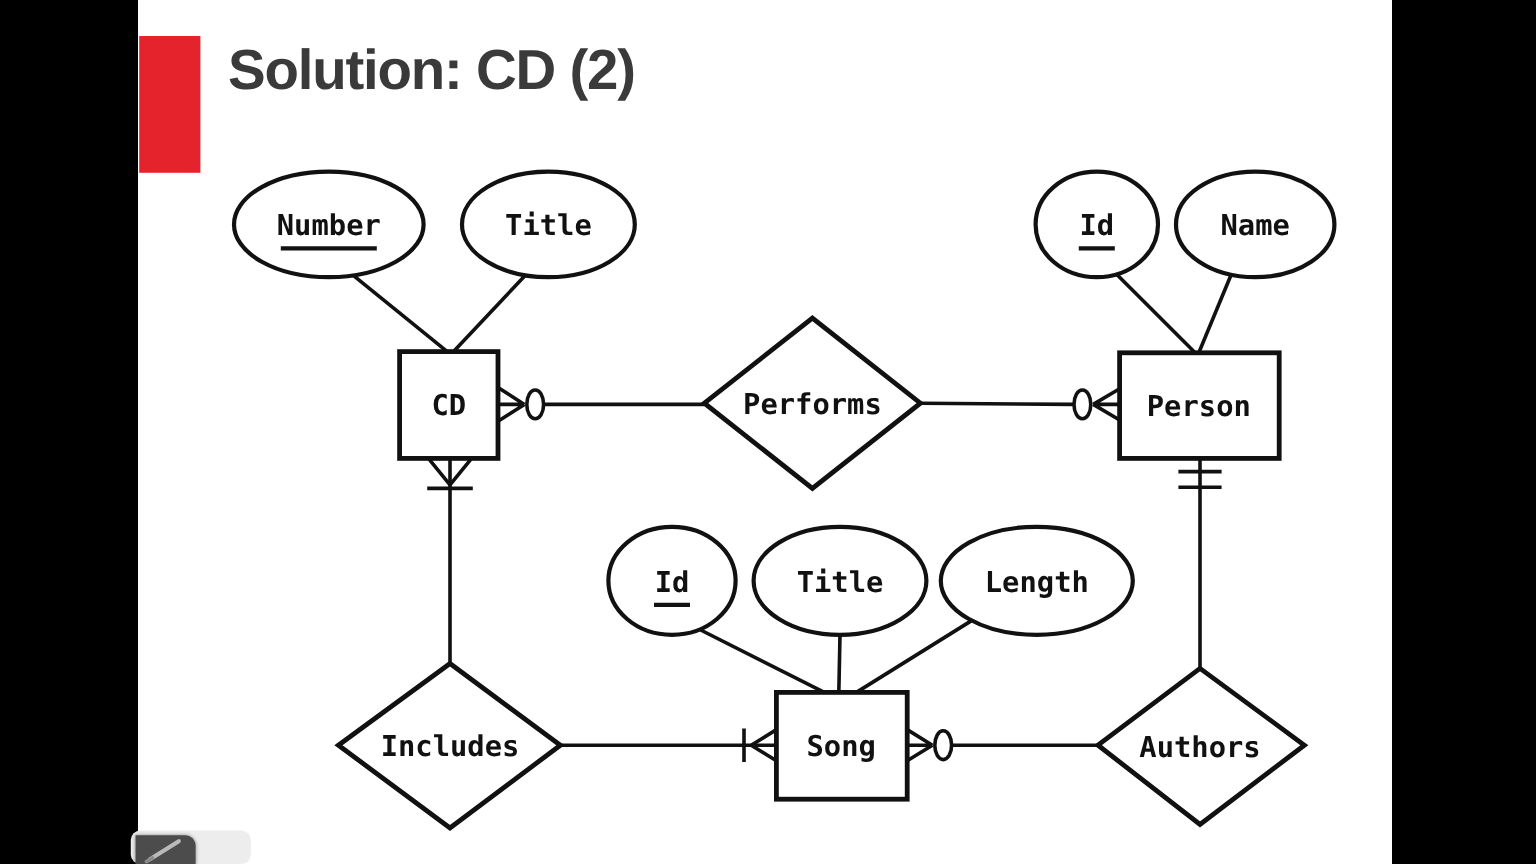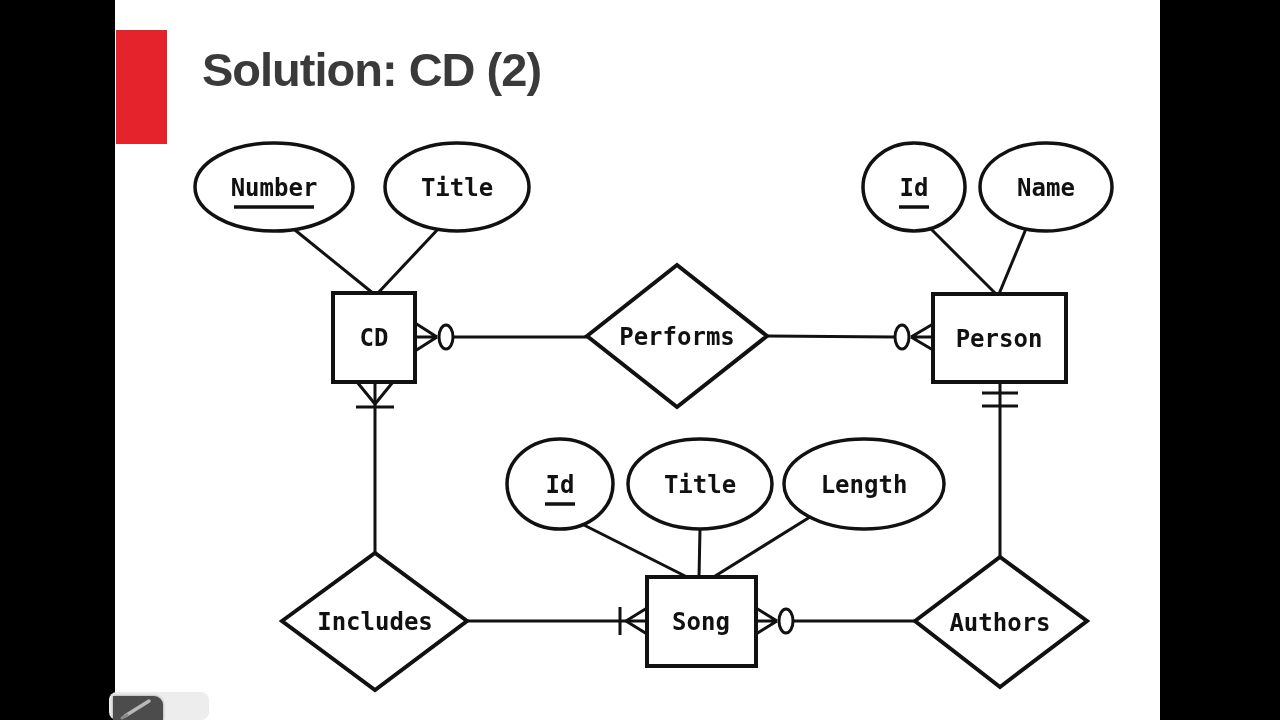--- a/index.html
+++ b/index.html
@@ -1,19 +1,19 @@
 <!DOCTYPE html>
 <html style="--letterbox: #000000; --paper: #ffffff; --title: #3a3a3a; --ink: #111111;"><head>
 <meta charset="utf-8">
 <style>
   html,body{margin:0;padding:0;background:#000;}
   .frame{position:relative;width:1280px;height:720px;background:var(--letterbox,#000);overflow:hidden;
          font-family:"Liberation Sans", sans-serif;}
   .slide{position:absolute;left:115px;top:0;width:1045px;height:720px;background:var(--paper,#fff);}
-  .title{position:absolute;left:75px;top:30px;margin:12px;
+  .title{position:absolute;left:75px;top:30px;margin:0;
          font-family:"Liberation Sans", sans-serif;font-weight:bold;font-size:47px;
          letter-spacing:-1px;color:var(--title,#3a3a3a);white-space:nowrap;}
   .er{position:absolute;left:0;top:0;}
   .shape{fill:#fff;stroke:var(--ink,#111);stroke-width:3.5px;}
   .box{stroke-width:4px;}
   .ln{fill:none;stroke:var(--ink,#111);stroke-width:3px;}
   .ul{fill:none;stroke:var(--ink,#111);stroke-width:3.5px;}
   .mono{font-family:"DejaVu Sans Mono","Liberation Mono",monospace;font-weight:bold;
         font-size:24px;fill:var(--ink,#111);text-anchor:middle;}
   .tool-halo{position:absolute;left:-6px;top:692px;width:100px;height:28px;background:#ededed;

